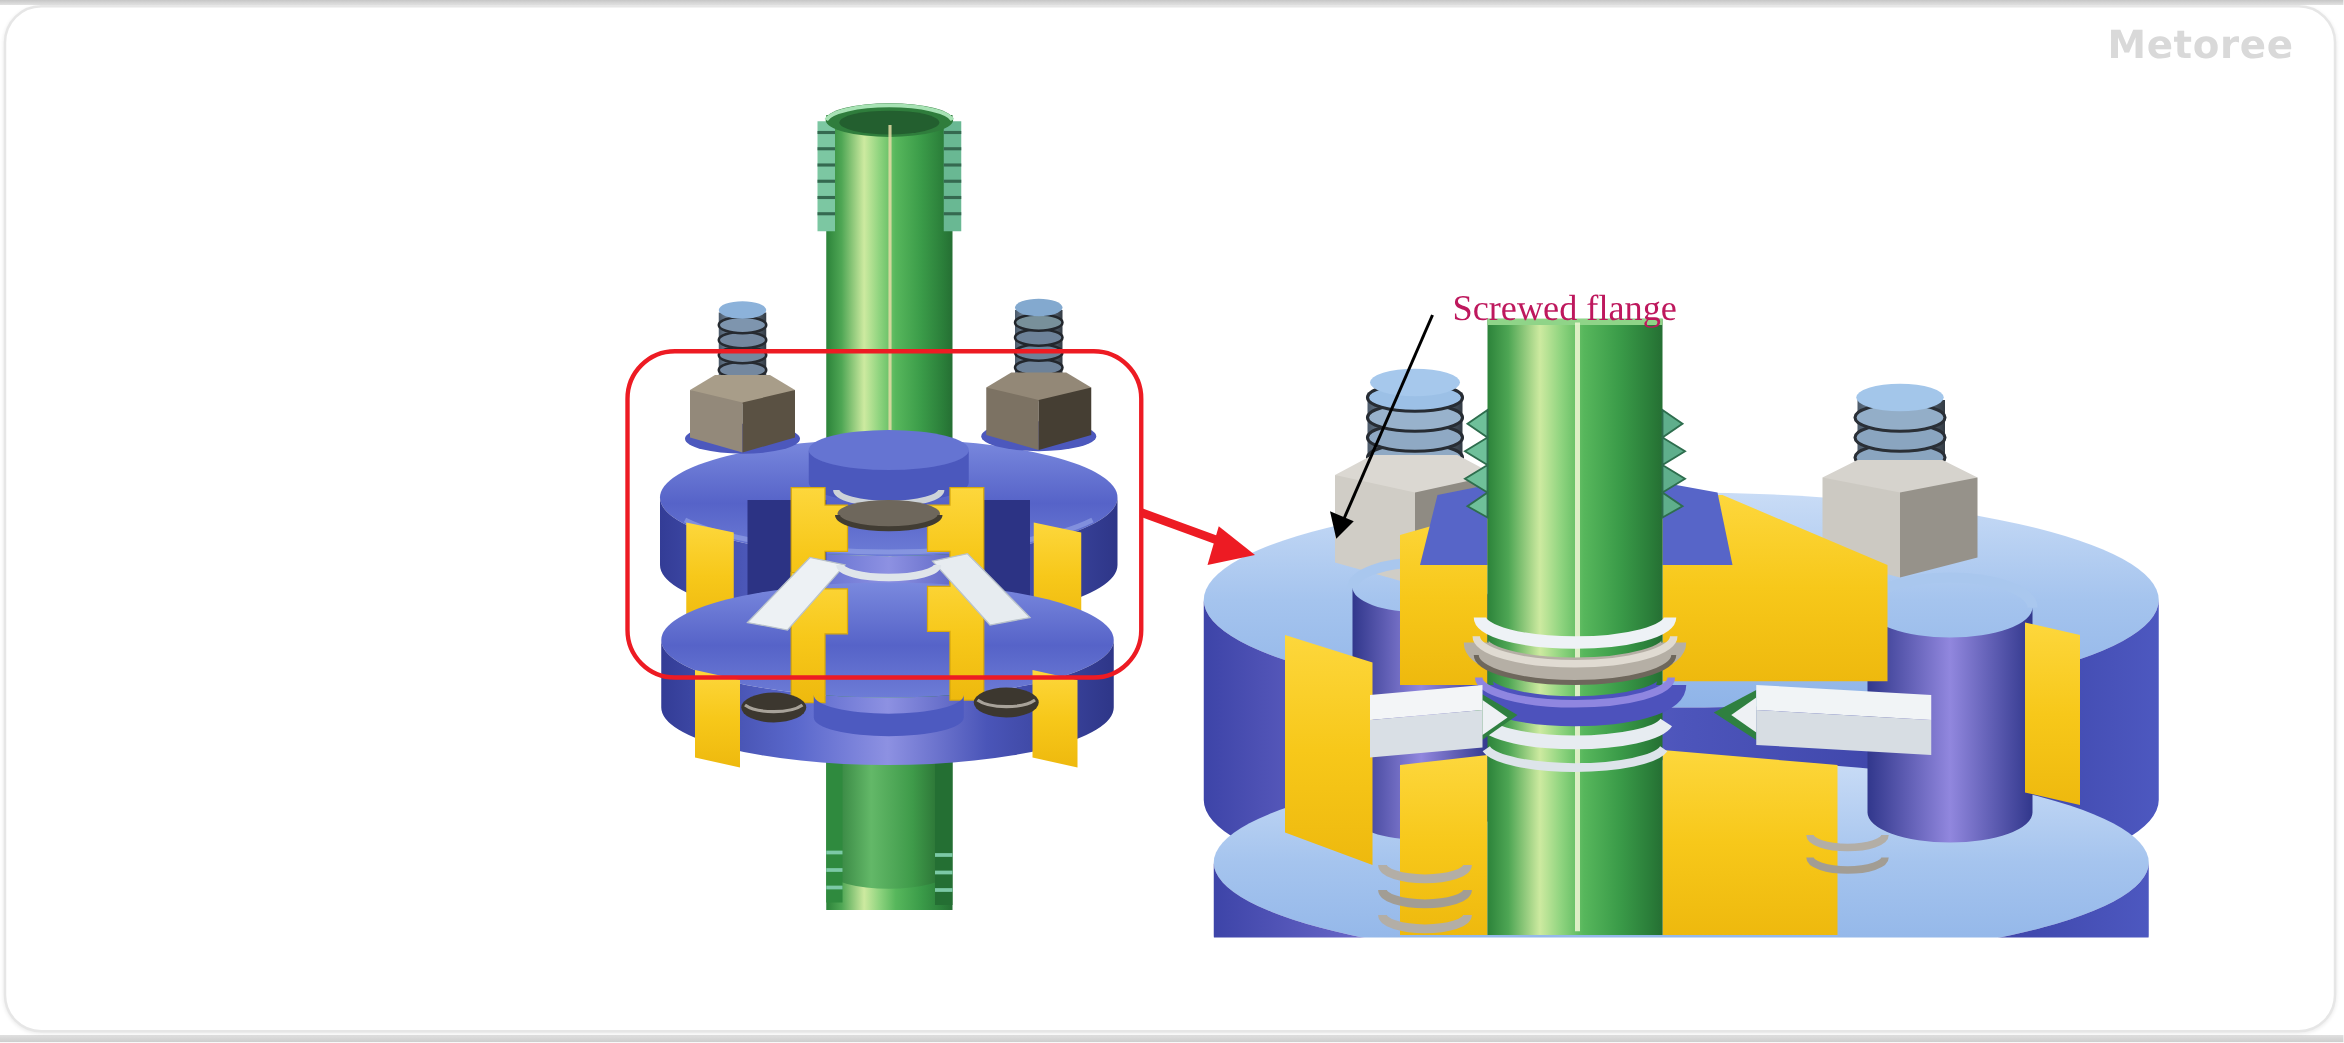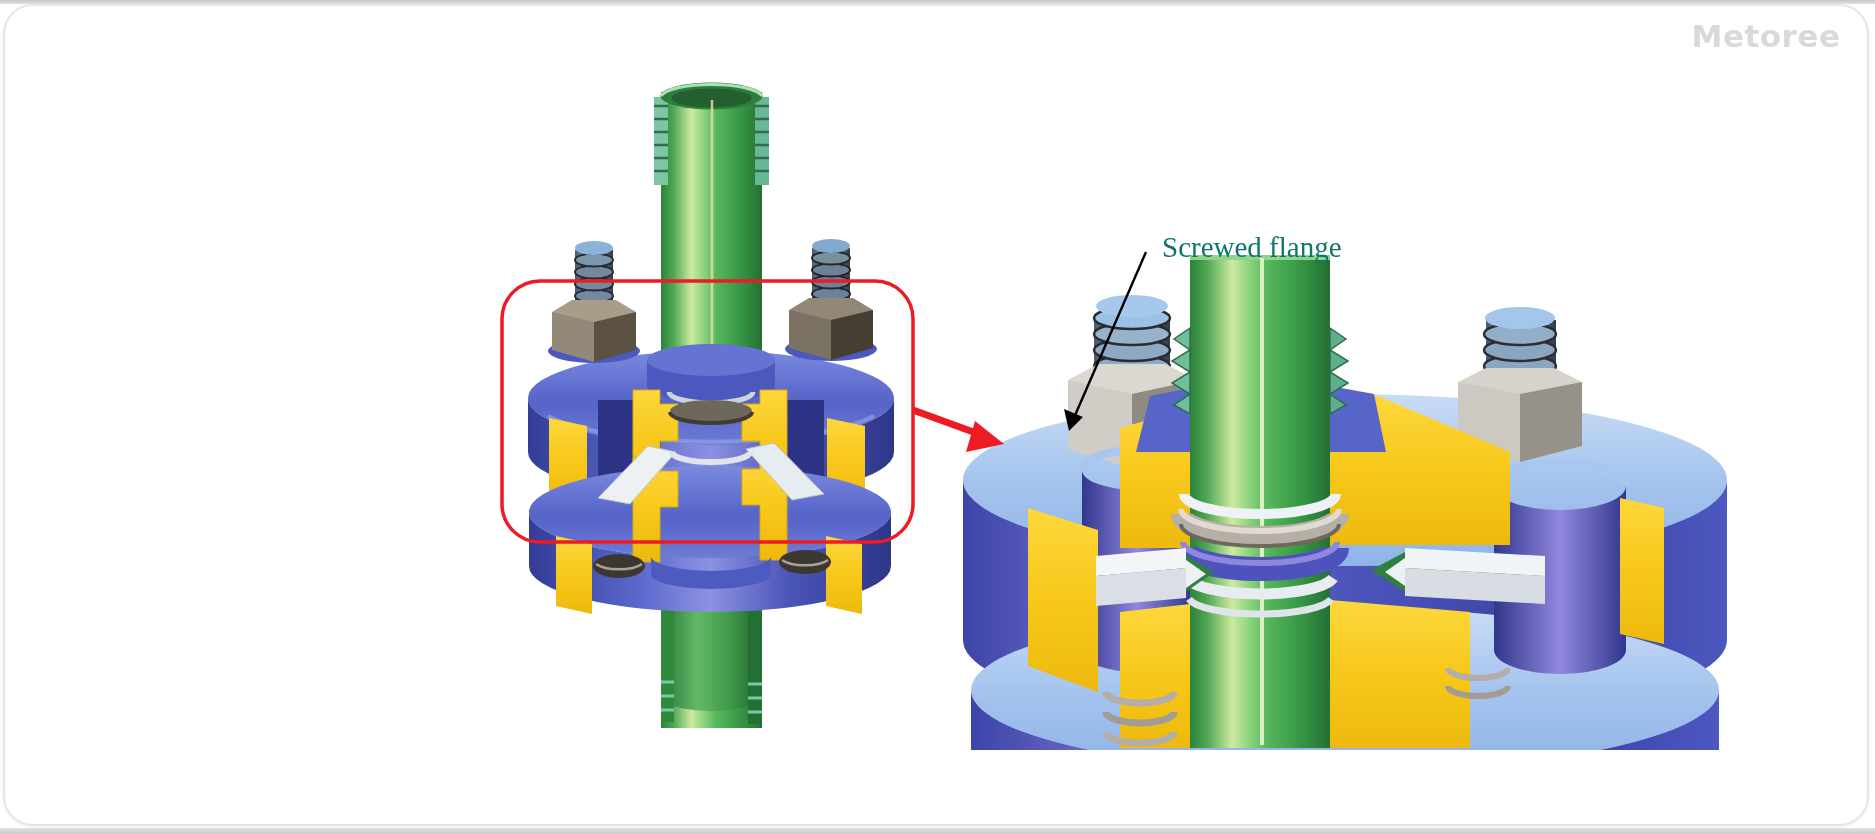--- a/index.html
+++ b/index.html
@@ -6,22 +6,22 @@
   .page{position:relative;width:1875px;height:834px;background:#ffffff;overflow:hidden;
         font-family:"Liberation Serif",serif;}
   .edge-strip{position:absolute;left:0;width:1875px;background:#cfcfcf;}
   .edge-strip.top{top:0;height:4px;background:linear-gradient(#c6c6c6,#e2e2e2);}
   .edge-strip.bottom{top:828px;height:6px;background:linear-gradient(#e0e0e0,#cccccc);}
   .card{position:absolute;left:3px;top:4px;width:1866px;height:822px;background:#ffffff;
         border:2px solid #e6e6e6;border-radius:30px;box-sizing:border-box;
         box-shadow:0 1px 3px rgba(0,0,0,.07);}
   .scene{position:absolute;left:0;top:0;width:1875px;height:834px;pointer-events:none;}
   .caption{position:absolute;left:130px;top:90px;font-size:26px;line-height:34px;color:#0d0d0d;}
-  .callout-label{position:absolute;left:1162px;top:231px;font-size:29px;color:#0f766e;}
-  .logo{position:absolute;left:1686px;top:18px;width:160px;text-align:center;
+  .callout-label{position:absolute;left:1162px;top:231px;font-size:29px;color:#be185d;}
+  .logo{position:absolute;left:1686px;top:18px;width:160px;text-align:left;
         font-family:"DejaVu Sans","Liberation Sans",sans-serif;font-weight:bold;
         font-size:31px;letter-spacing:.5px;color:#d9d9d9;}
 </style>
 </head>
 <body>
 
 <div class="page">
   <div class="edge-strip top"></div>
   <div class="edge-strip bottom"></div>
   <div class="card"></div>

